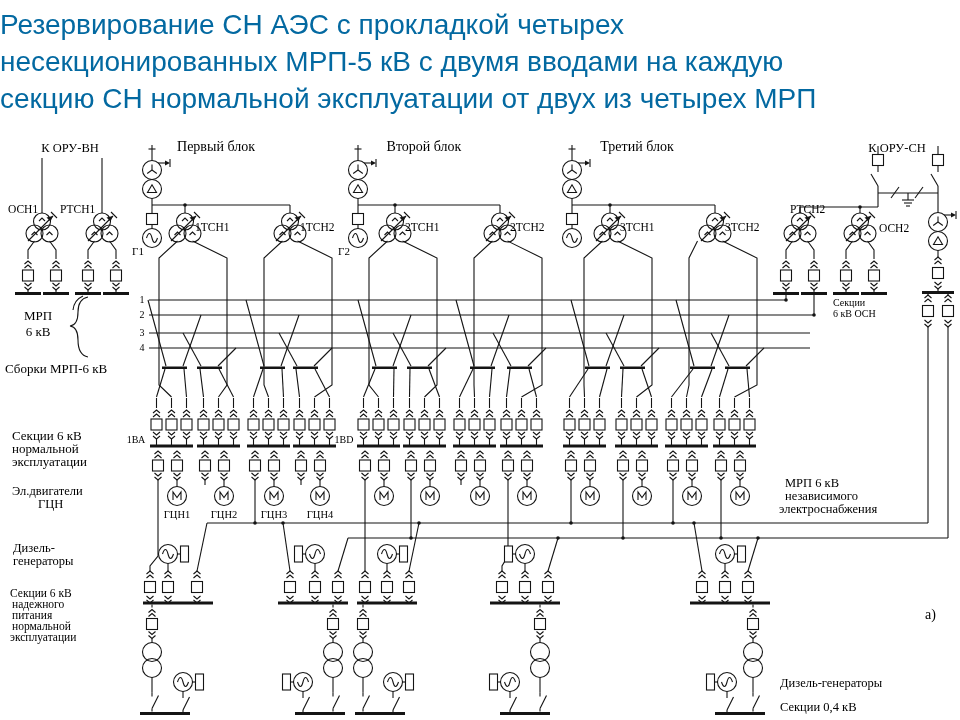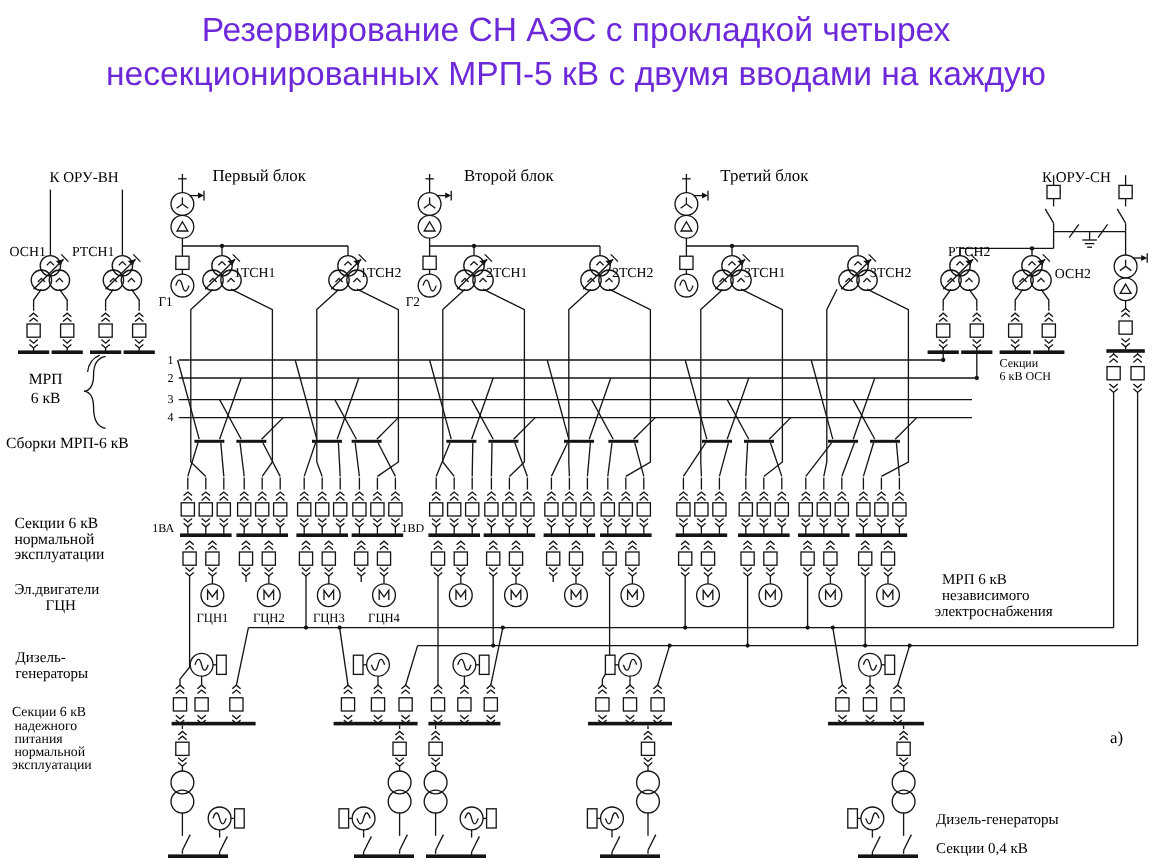--- a/index.html
+++ b/index.html
@@ -1,40 +1,41 @@
 <!DOCTYPE html>
 <html><head>
 <meta charset="utf-8">
 <style>
   html,body{margin:0;padding:0;background:#fff;}
   #page{position:relative;width:960px;height:720px;background:#fff;overflow:hidden;
         font-family:"Liberation Serif",serif;}
-  .title{position:absolute;top:6px;left:0;width:960px;text-align:center;
+  .title{position:absolute;top:6px;left:0;width:960px;text-align:left;
          font-family:"Liberation Sans",sans-serif;font-size:28px;line-height:37px;
-         color:#6d28d9;letter-spacing:0px;}
+         color:#0369a1;letter-spacing:0px;}
   svg{position:absolute;left:0;top:0;}
   svg line,svg path,svg polyline,svg circle{stroke:#141414;fill:none;stroke-width:1.1;}
   svg rect{stroke:#141414;fill:#fff;stroke-width:1.1;}
   svg rect.bus{fill:#141414;stroke:none;}
   svg circle.dot{fill:#141414;stroke:none;}
   svg path.fill{fill:#141414;stroke:none;}
   svg text{fill:#000;stroke:none;font-family:"Liberation Serif",serif;}
   .t10{font-size:10px}.t105{font-size:10.5px}.t11{font-size:11px}
   .t115{font-size:11.5px}.t125{font-size:12.5px}
   .t13{font-size:13px}.t14{font-size:14px}
   .mid{text-anchor:middle}
 </style>
 </head>
 <body>
 
 <div id="page">
 
   <div class="title">
     <div>Резервирование СН АЭС с прокладкой четырех</div>
     <div>несекционированных МРП-5 кВ с двумя вводами на каждую</div>
+    <div>секцию СН нормальной эксплуатации от двух из четырех МРП</div>
   </div>
 
   <svg width="960" height="720" viewBox="0 0 960 720">
     <defs>
       <path id="chev2u" d="M-3.5,3 L0,0 L3.5,3 M-3.5,7 L0,4 L3.5,7"></path>
       <path id="chev2d" d="M-3.5,0 L0,3 L3.5,0 M-3.5,4 L0,7 L3.5,4"></path>
       <g id="sq">
           <rect x="-5.5" y="-5.5" width="11" height="11"></rect>
         </g>
       <g id="brk">

